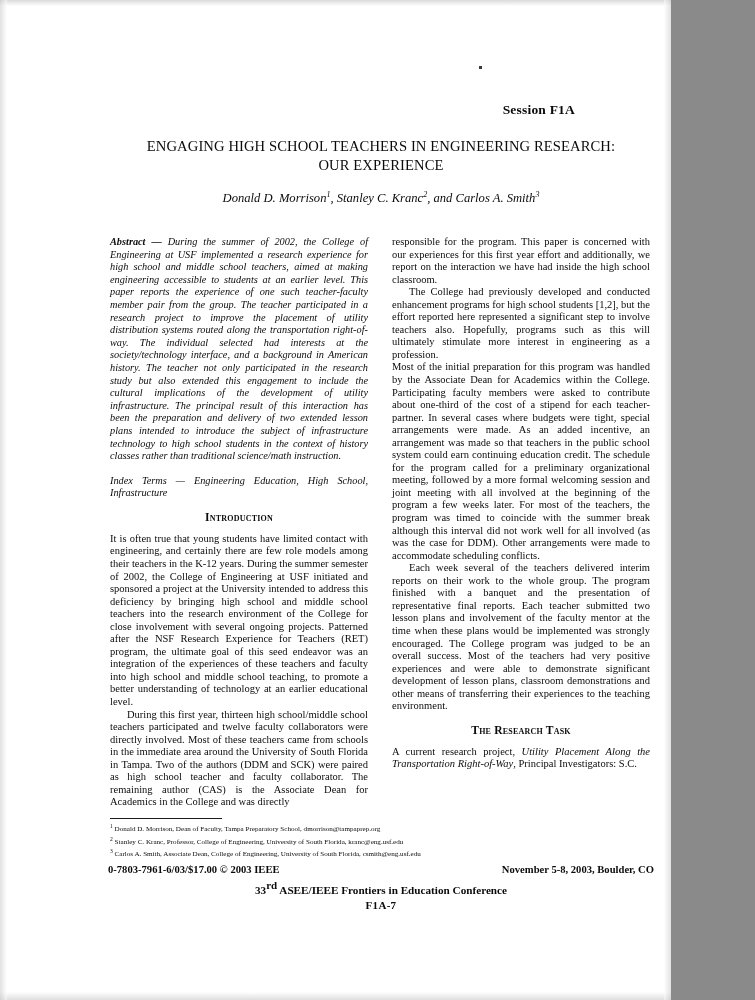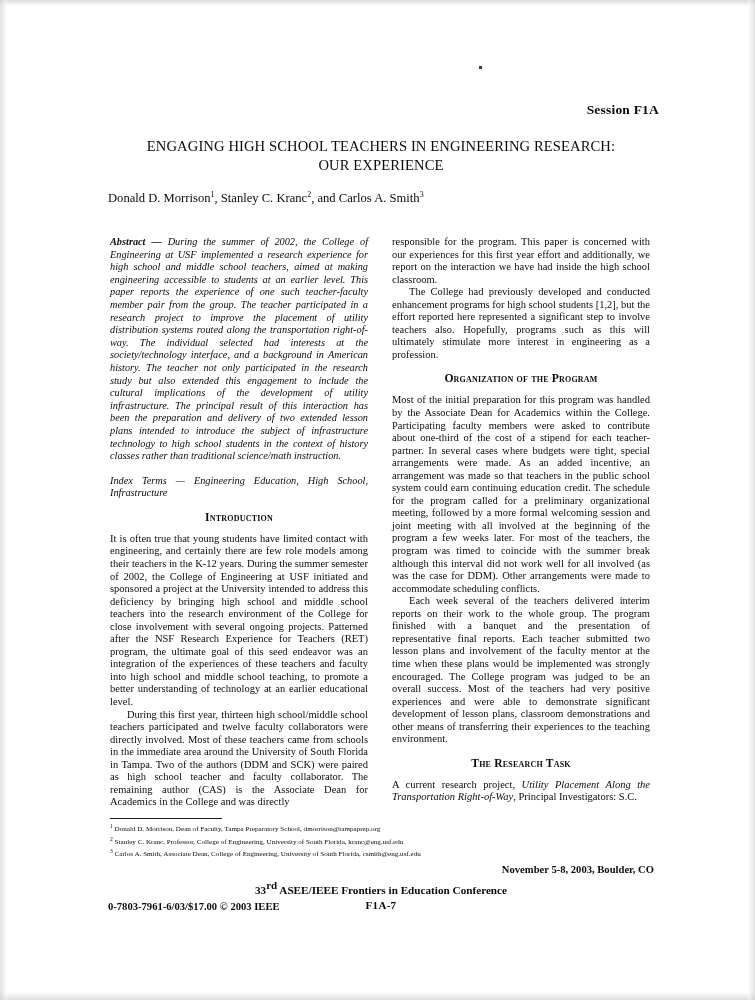--- a/index.html
+++ b/index.html
@@ -2,21 +2,21 @@
 <html><head>
 <meta charset="utf-8">
 <style>
   html, body {
     margin: 0;
     padding: 0;
     background: #8a8a8a;
   }
   .page {
     position: relative;
-    width: 755px;
+    width: 671px;
     height: 1000px;
     background: #ffffff;
     overflow: hidden;
     font-family: "Liberation Serif", "DejaVu Serif", serif;
     color: #0b0b0b;
     box-sizing: border-box;
   }
   .scan-dot {
     position: absolute;
     left: 479px;
@@ -73,21 +73,22 @@
     font-size: 14.6px;
     line-height: 19px;
     letter-spacing: .1px;
   }
 
   .authors {
     position: absolute;
     left: 108px;
     top: 190px;
     width: 546px;
-    text-align: left;
+    text-align: center;
+    font-style: italic;
     font-size: 12.6px;
   }
   .authors sup { font-size: 8px; }
 
   .columns {
     position: absolute;
     left: 110px;
     top: 236px;
     width: 540px;
     height: 578px;
@@ -153,21 +154,21 @@
     left: 108px;
     top: 864px;
     width: 546px;
   }
   .footer-row1 {
     position: relative;
     height: 14px;
     font-weight: bold;
     font-size: 10.6px;
   }
-  .footer-left  { position: absolute; left: 0;  top: 0; margin-top: 37px; }
+  .footer-left  { position: absolute; left: 0;  top: 0; }
   .footer-right { position: absolute; right: 0; top: 0; margin-left: 20px; }
   .footer-conf {
     text-align: center;
     font-weight: bold;
     font-size: 11.2px;
     padding-top: 1px;
   }
   .footer-conf sup { font-size: 11px; }
   .footer-page {
     text-align: center;
@@ -206,21 +207,20 @@
       <div class="gap"></div>
       <p class="abs"><span>Index Terms — </span><span>Engineering Education, High School, Infrastructure</span></p>
       <h2 class="sec">Introduction</h2>
       <p>It is often true that young students have limited contact with engineering, and certainly there are few role models among their teachers in the K-12 years. During the summer semester of 2002, the College of Engineering at USF initiated and sponsored a  project at the University intended to address this deficiency by bringing high school and middle school teachers into the research environment of the College for close involvement with several ongoing projects. Patterned after the NSF Research Experience for Teachers (RET) program, the ultimate goal of this seed endeavor was an integration of the experiences of these teachers and faculty into high school and middle school teaching, to promote a better understanding of technology at an earlier educational level.</p>
       <p class="indent">During this first year, thirteen high school/middle school teachers participated and twelve faculty collaborators were directly involved.  Most of these teachers came from schools in the immediate area around the University of South Florida in Tampa.  Two of the authors (DDM and SCK) were paired as high school teacher and faculty collaborator. The remaining author (CAS) is the Associate Dean for Academics in the College and was directly</p>
     </div>
 
     <div class="col col-right">
       <p>responsible for the program.    This paper is concerned with our experiences for this first year effort and additionally, we report on the interaction we have had inside the high school classroom.</p>
       <p class="indent">The College had previously developed and conducted enhancement programs for high school students [1,2], but the effort reported here represented a significant step to involve teachers also.  Hopefully, programs such as this will ultimately stimulate more interest in engineering as a profession.</p>
-      <h2 class="sec">Organization of the Program</h2>
       <p>Most of the initial preparation for this program was handled by the Associate Dean for Academics within the College. Participating faculty members were asked to contribute about one-third of the cost of a stipend for each teacher-partner.  In several cases where budgets were tight, special arrangements were made.    As an added incentive, an arrangement was made so that teachers in the public school system could earn continuing education credit. The schedule for the program called for a preliminary organizational meeting, followed by a more formal welcoming session and joint meeting with all involved at the beginning of the program a few weeks later.  For most of the teachers, the program was timed to coincide with the summer break although this interval did not work well for all involved (as was the case for DDM).  Other arrangements were made to accommodate scheduling conflicts.</p>
       <p class="indent">Each week several of the teachers delivered interim reports on their work to the whole group.    The program finished with a banquet and the presentation of representative final reports.    Each teacher submitted two lesson plans and involvement of the faculty mentor at the time when these plans would be implemented was strongly encouraged.  The College program was judged to be an overall success.  Most of the teachers had very positive experiences and were able to demonstrate significant development of lesson plans, classroom demonstrations and other means of transferring their experiences to the teaching environment.</p>
       <h2 class="sec">The Research Task</h2>
       <p><span>A current research project, </span><i>Utility Placement Along the Transportation Right-of-Way</i><span>, Principal Investigators: S.C.</span></p>
     </div>
 
   </div>
 
   <div class="footnote-rule"></div>
 

